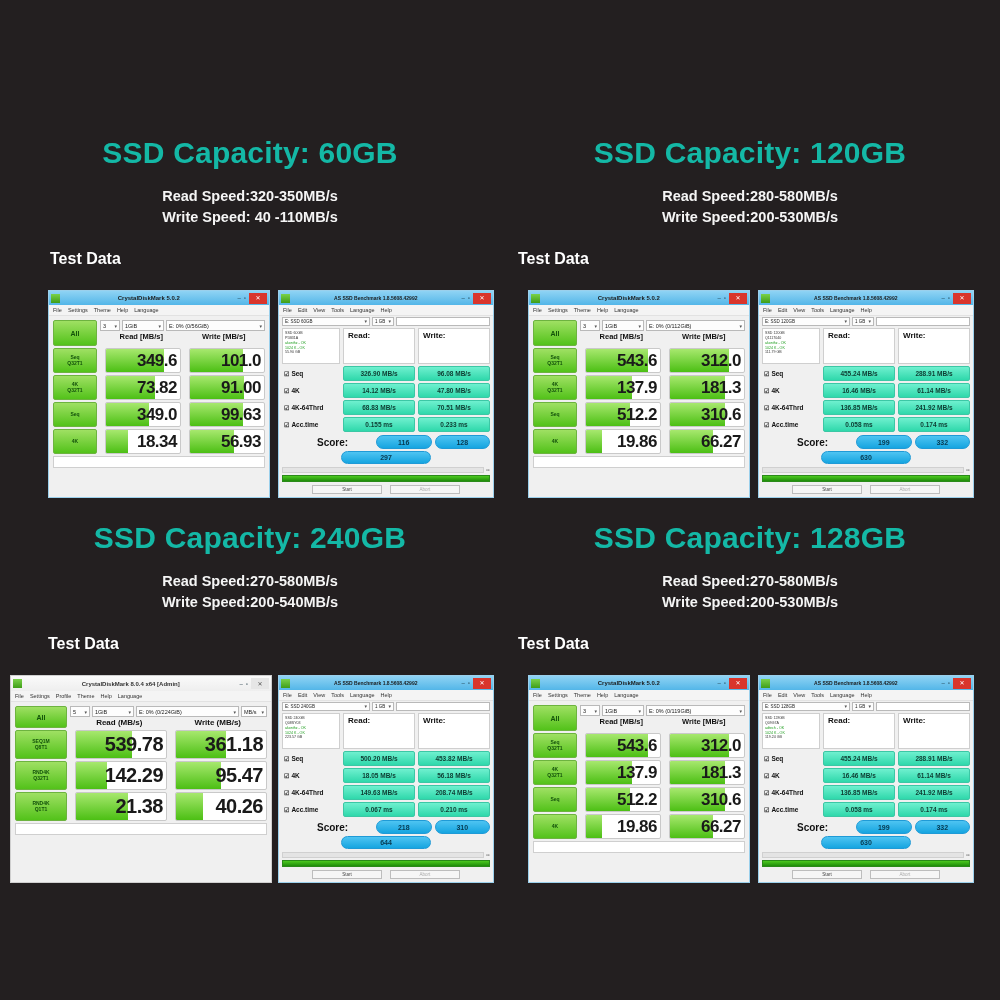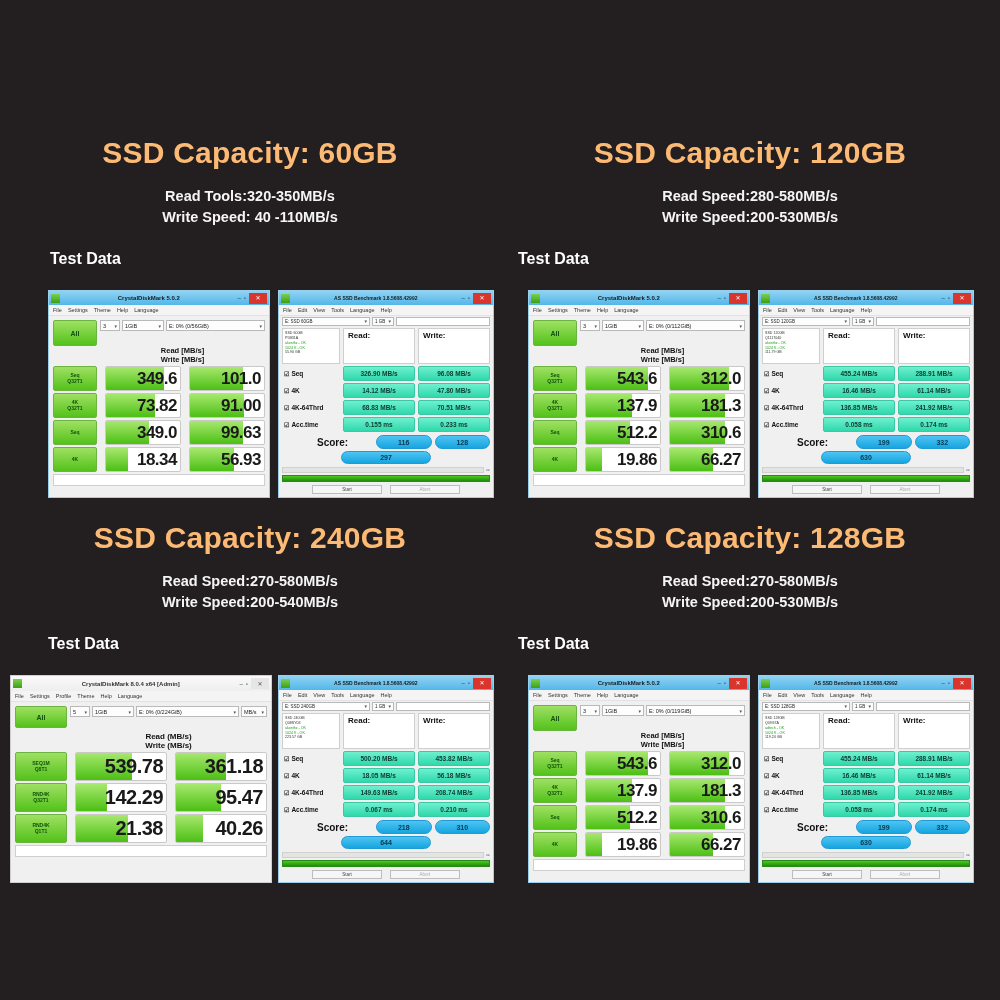--- a/index.html
+++ b/index.html
@@ -8,21 +8,21 @@
 
   .page { position:relative; width:1000px; height:1000px; background:#231f20; }
 
   .quad { position:absolute; width:500px; height:385px; }
   .q-tl { left:0;   top:118px; }
   .q-tr { left:500px; top:118px; }
   .q-bl { left:0;   top:503px; }
   .q-br { left:500px; top:503px; }
 
   .cap-title {
-    text-align:center; color:#fdba74; font-size:30px; font-weight:bold;
+    text-align:center; color:#14b8a6; font-size:30px; font-weight:bold;
     letter-spacing:.2px; padding-top:18px;
   }
   .spec { text-align:center; margin-top:16px; }
   .spec div { color:#f5f5f5; font-size:14.5px; font-weight:bold; line-height:21px; }
   .testdata { color:#ffffff; font-size:16px; font-weight:bold; margin-top:22px; }
   .q-tl .testdata { margin-left:50px; }
   .q-tr .testdata { margin-left:18px; }
   .q-bl .testdata { margin-left:48px; }
   .q-br .testdata { margin-left:18px; }
 
@@ -71,21 +71,21 @@
   .sel {
     border:1px solid #b9b9b9; background:#fdfdfd; height:11px;
     font-size:5.5px; color:#222; display:flex; align-items:center;
     padding:0 2px; position:relative; white-space:nowrap;
   }
   .sel::after { content:"\25BE"; position:absolute; right:2px; font-size:5px; color:#555; }
   .sel.s-count { width:20px; }
   .sel.s-size  { width:42px; }
   .sel.s-drive { flex:1; }
   .sel.s-unit  { width:26px; }
-  .cdm-heads { display:flex; margin-top:15px;flex-direction:column; }
+  .cdm-heads { display:flex; margin-top:1px; }
   .cdm-heads div { flex:1; text-align:center; font-size:7.5px; font-weight:bold; color:#111; }
   .cdm-rows { margin-top:2px; }
   .cdm-row { display:flex; gap:8px; margin-bottom:2px; align-items:stretch; height:25px; }
   .cdm-lbl {
     width:44px; border:1px solid #6db33f; border-radius:2px;
     background:linear-gradient(#9fe063,#53c21a);
     color:#13520b; font-size:5px; font-weight:bold; line-height:1.15;
     display:flex; flex-direction:column; align-items:center; justify-content:center;
   }
   .cdm-val {
@@ -181,21 +181,21 @@
   .gap { width:6px; }
   .gap10 { width:8px; }
 </style>
 </head>
 <body>
 
 <div class="page">
   <div class="quad q-tl">
       <div class="cap-title">SSD Capacity: 60GB</div>
       <div class="spec">
-        <div>Read Tools:320-350MB/s</div>
+        <div>Read Speed:320-350MB/s</div>
         <div>Write Speed: 40 -110MB/s</div>
       </div>
       <div class="testdata">Test Data</div>
       <div class="shots">
         <div class="win cdm">
           <div class="titlebar">
             <div class="tb-ico" style="background: linear-gradient(rgb(122, 209, 74), rgb(63, 158, 24));"></div>
             <div class="tb-txt">CrystalDiskMark 5.0.2</div>
             <div class="tb-btns">
               <span>–</span>

